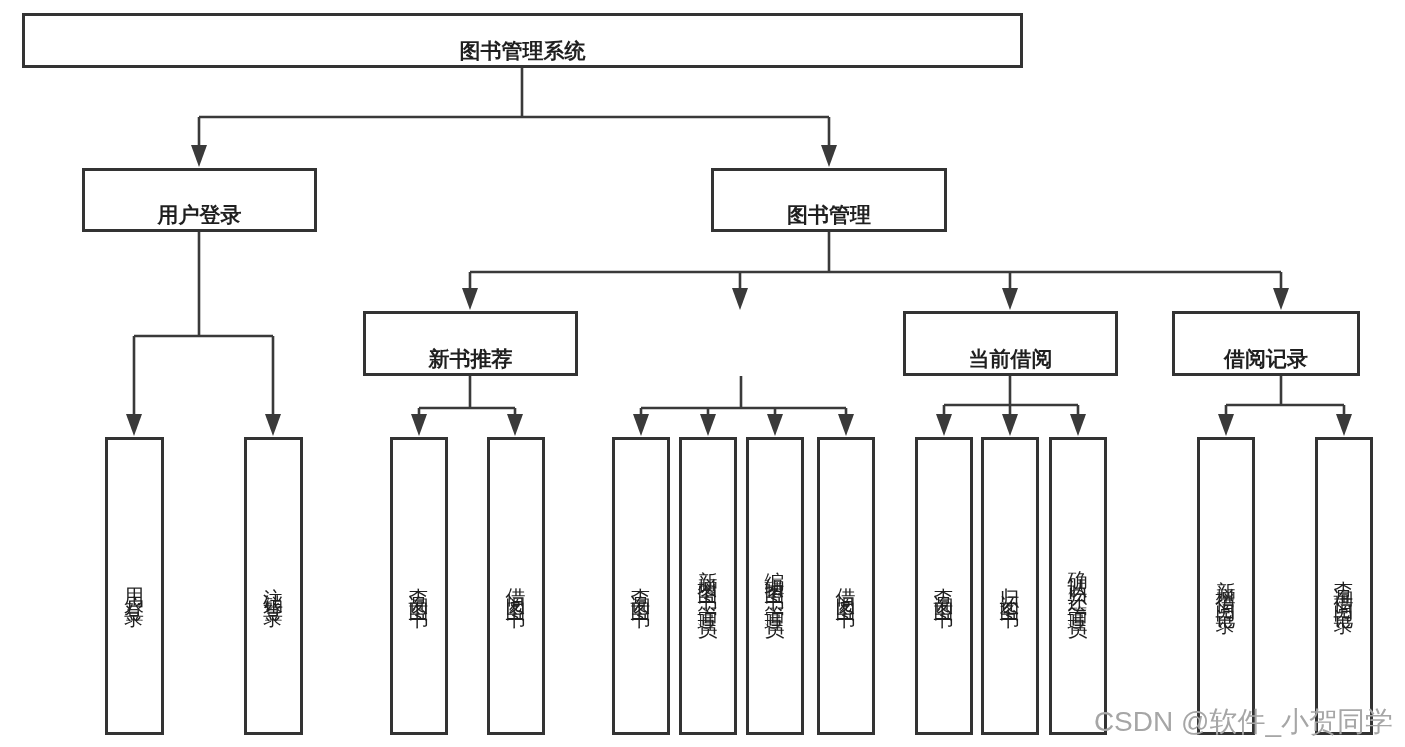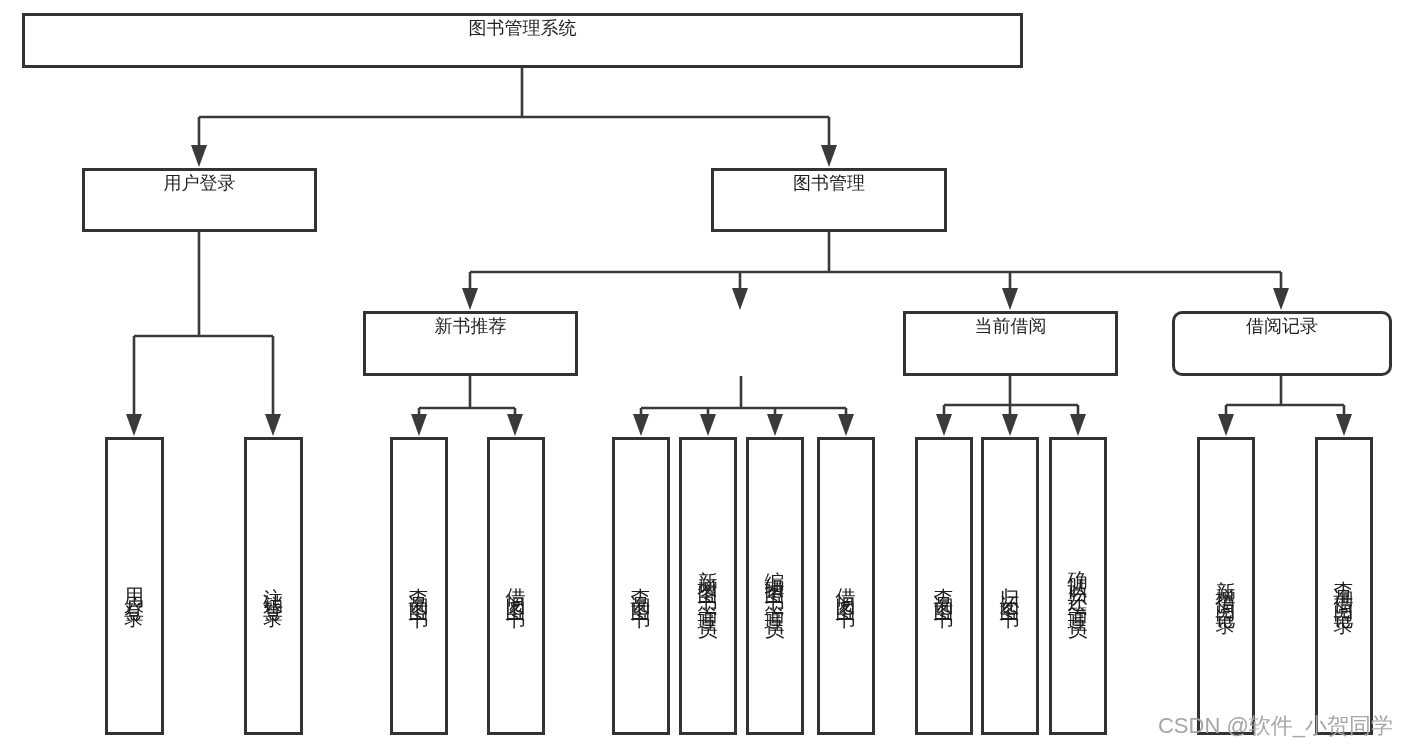--- a/index.html
+++ b/index.html
@@ -16,25 +16,26 @@
     left: 0; top: 0;
     width: 1405px; height: 747px;
     z-index: 1;
   }
   .node {
     position: absolute;
     background: #ffffff;
     border: 3px solid #333333;
     box-sizing: border-box;
     display: flex;
-    align-items: flex-start;
+    align-items: flex-end;
     justify-content: center;
     color: #1f1f1f;
-    font-size: 18px;
+    font-size: 21px;
     z-index: 2;
+    font-weight: bold;
   }
   .root-node { left: 22px; top: 13px; width: 1001px; height: 55px; }
   .l2-node  { top: 168px; height: 64px; }
   .l3-node  { top: 311px; height: 65px; }
   .vnode {
     position: absolute;
     top: 437px;
     height: 298px;
     width: 58px;
     background: #ffffff;
@@ -51,21 +52,21 @@
     letter-spacing: 7px;
     font-size: 20px;
     color: #1f1f1f;
     line-height: 1;
     white-space: nowrap;
   }
   .watermark {
     position: absolute;
     right: 12px;
     bottom: 6px;
-    font-size: 22px;
+    font-size: 28px;
     color: #a6a6a6;
     z-index: 3;
     white-space: nowrap;
   }
 </style>
 </head>
 <body>
 
 <div class="canvas">
 
@@ -119,21 +120,21 @@
   <div class="node l3-node" style="left:363px; width:215px;">
     <span>新书推荐</span>
   </div>
 
   <div class="node l2-node" style="left:711px; width:236px;">
     <span>图书管理</span>
   </div>
   <div class="node l3-node" style="left:903px; width:215px;">
     <span>当前借阅</span>
   </div>
-  <div class="node l3-node" style="left:1172px; width:220px;border-radius:10px;">
+  <div class="node l3-node" style="left:1172px; width:188px;">
     <span>借阅记录</span>
   </div>
 
   <div class="vnode" style="left:105px; width:59px;">
     <span class="vtext">用户登录</span>
   </div>
   <div class="vnode" style="left:244px; width:59px;">
     <span class="vtext">注销登录</span>
   </div>
 

